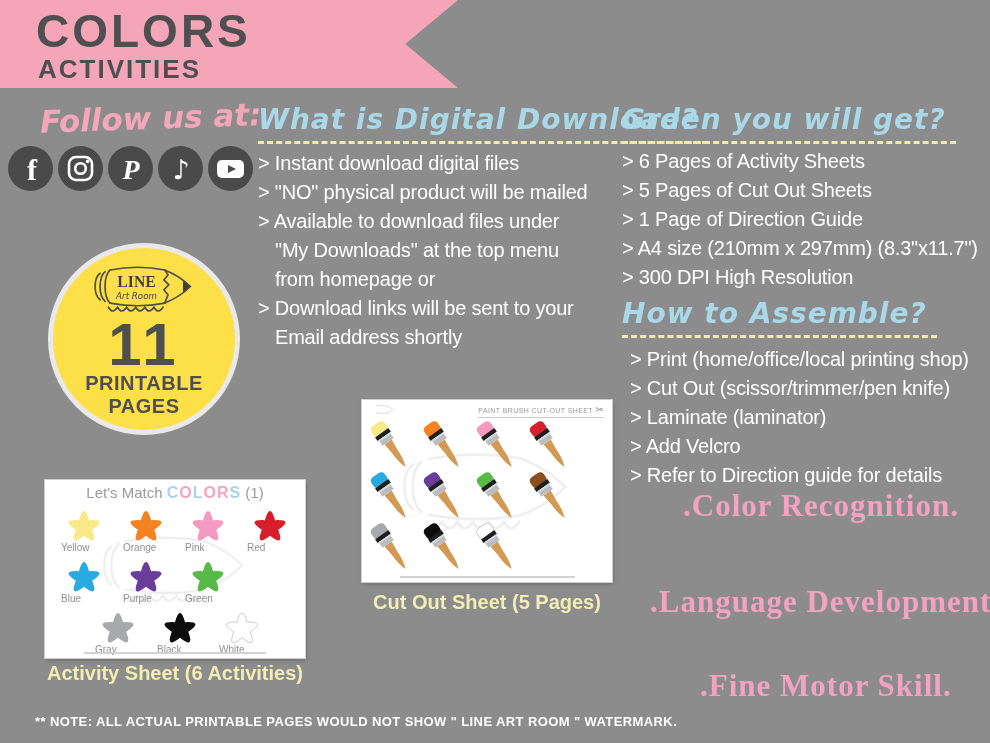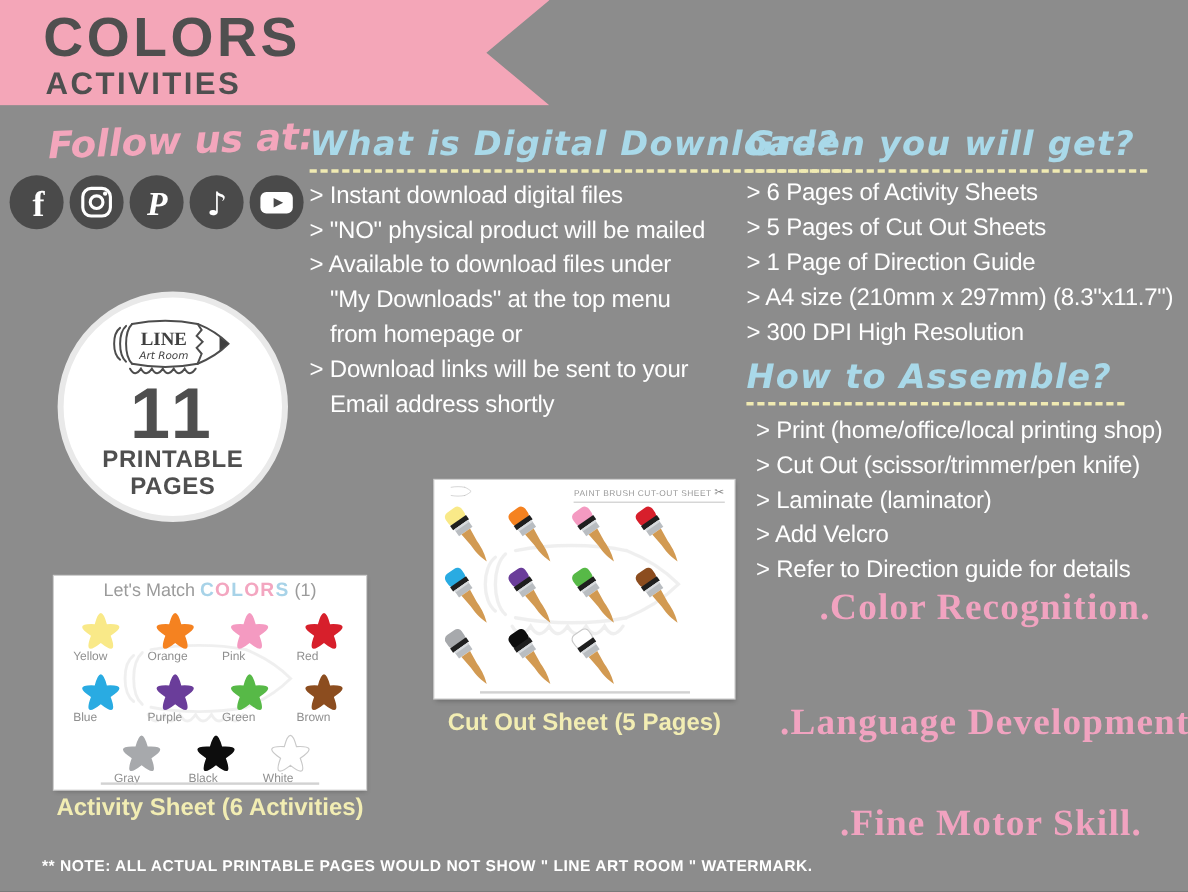--- a/index.html
+++ b/index.html
@@ -18,21 +18,21 @@
   .follow-label{position:absolute;left:40px;top:100px;font-size:31px;font-weight:bold;
                 font-style:italic;color:#f3a6bc;transform:rotate(-2deg);
                 font-family:"DejaVu Sans",sans-serif;}
   .social-row{position:absolute;left:8px;top:146px;display:flex;gap:5px;}
   .social{width:45px;height:45px;border-radius:50%;background:#4a4a4a;display:flex;
           align-items:center;justify-content:center;}
   .social svg{display:block;}
 
   
   .badge{position:absolute;left:48px;top:243px;width:192px;height:192px;border-radius:50%;
-         background:#ffffff;border:5px solid #e9e9e9;box-sizing:border-box;
+         background:#fde047;border:5px solid #e9e9e9;box-sizing:border-box;
          display:flex;flex-direction:column;align-items:center;}
   .badge-logo{margin-top:12px;}
   .badge-count{font-size:60px;font-weight:bold;color:#4f4f4f;line-height:0.9;letter-spacing:4px;}
   .badge-line{font-size:20px;font-weight:bold;color:#4f4f4f;line-height:1.15;letter-spacing:0.5px;}
 
   
   .sec-heading{position:absolute;display:inline-block;color:#a9d9e9;font-size:28px;
                font-style:italic;font-weight:bold;letter-spacing:1px;white-space:nowrap;
                border-bottom:3px dashed #f0eab2;padding:0 10px 5px 0;
                font-family:"DejaVu Sans",sans-serif;}
@@ -232,26 +232,20 @@
             <path d="M37.1,36.2 Q50,-11 62.9,36.2 Q111.8,33.9 70.9,60.8 Q88.2,106.6 50,76 Q11.8,106.6 29.1,60.8 Q-11.8,33.9 37.1,36.2 Z" stroke-width="2.5" fill="#6a3d9a" stroke="none"></path>
           </svg>
         <div class="splat-label">Purple</div>
       </div>
       <div class="splat-cell">
         <svg viewBox="-5 -10 110 112">
             <path d="M37.1,36.2 Q50,-11 62.9,36.2 Q111.8,33.9 70.9,60.8 Q88.2,106.6 50,76 Q11.8,106.6 29.1,60.8 Q-11.8,33.9 37.1,36.2 Z" stroke-width="2.5" fill="#57b947" stroke="none"></path>
           </svg>
         <div class="splat-label">Green</div>
       </div>
-      <div class="splat-cell">
-        <svg viewBox="-5 -10 110 112">
-            <path d="M37.1,36.2 Q50,-11 62.9,36.2 Q111.8,33.9 70.9,60.8 Q88.2,106.6 50,76 Q11.8,106.6 29.1,60.8 Q-11.8,33.9 37.1,36.2 Z" stroke-width="2.5" fill="#8c4d1f" stroke="none"></path>
-          </svg>
-        <div class="splat-label">Brown</div>
-      </div>
     </div>
     <div class="splat-row last">
       <div class="splat-cell">
         <svg viewBox="-5 -10 110 112">
             <path d="M37.1,36.2 Q50,-11 62.9,36.2 Q111.8,33.9 70.9,60.8 Q88.2,106.6 50,76 Q11.8,106.6 29.1,60.8 Q-11.8,33.9 37.1,36.2 Z" stroke-width="2.5" fill="#a7a9ac" stroke="none"></path>
           </svg>
         <div class="splat-label">Gray</div>
       </div>
       <div class="splat-cell">
         <svg viewBox="-5 -10 110 112">

